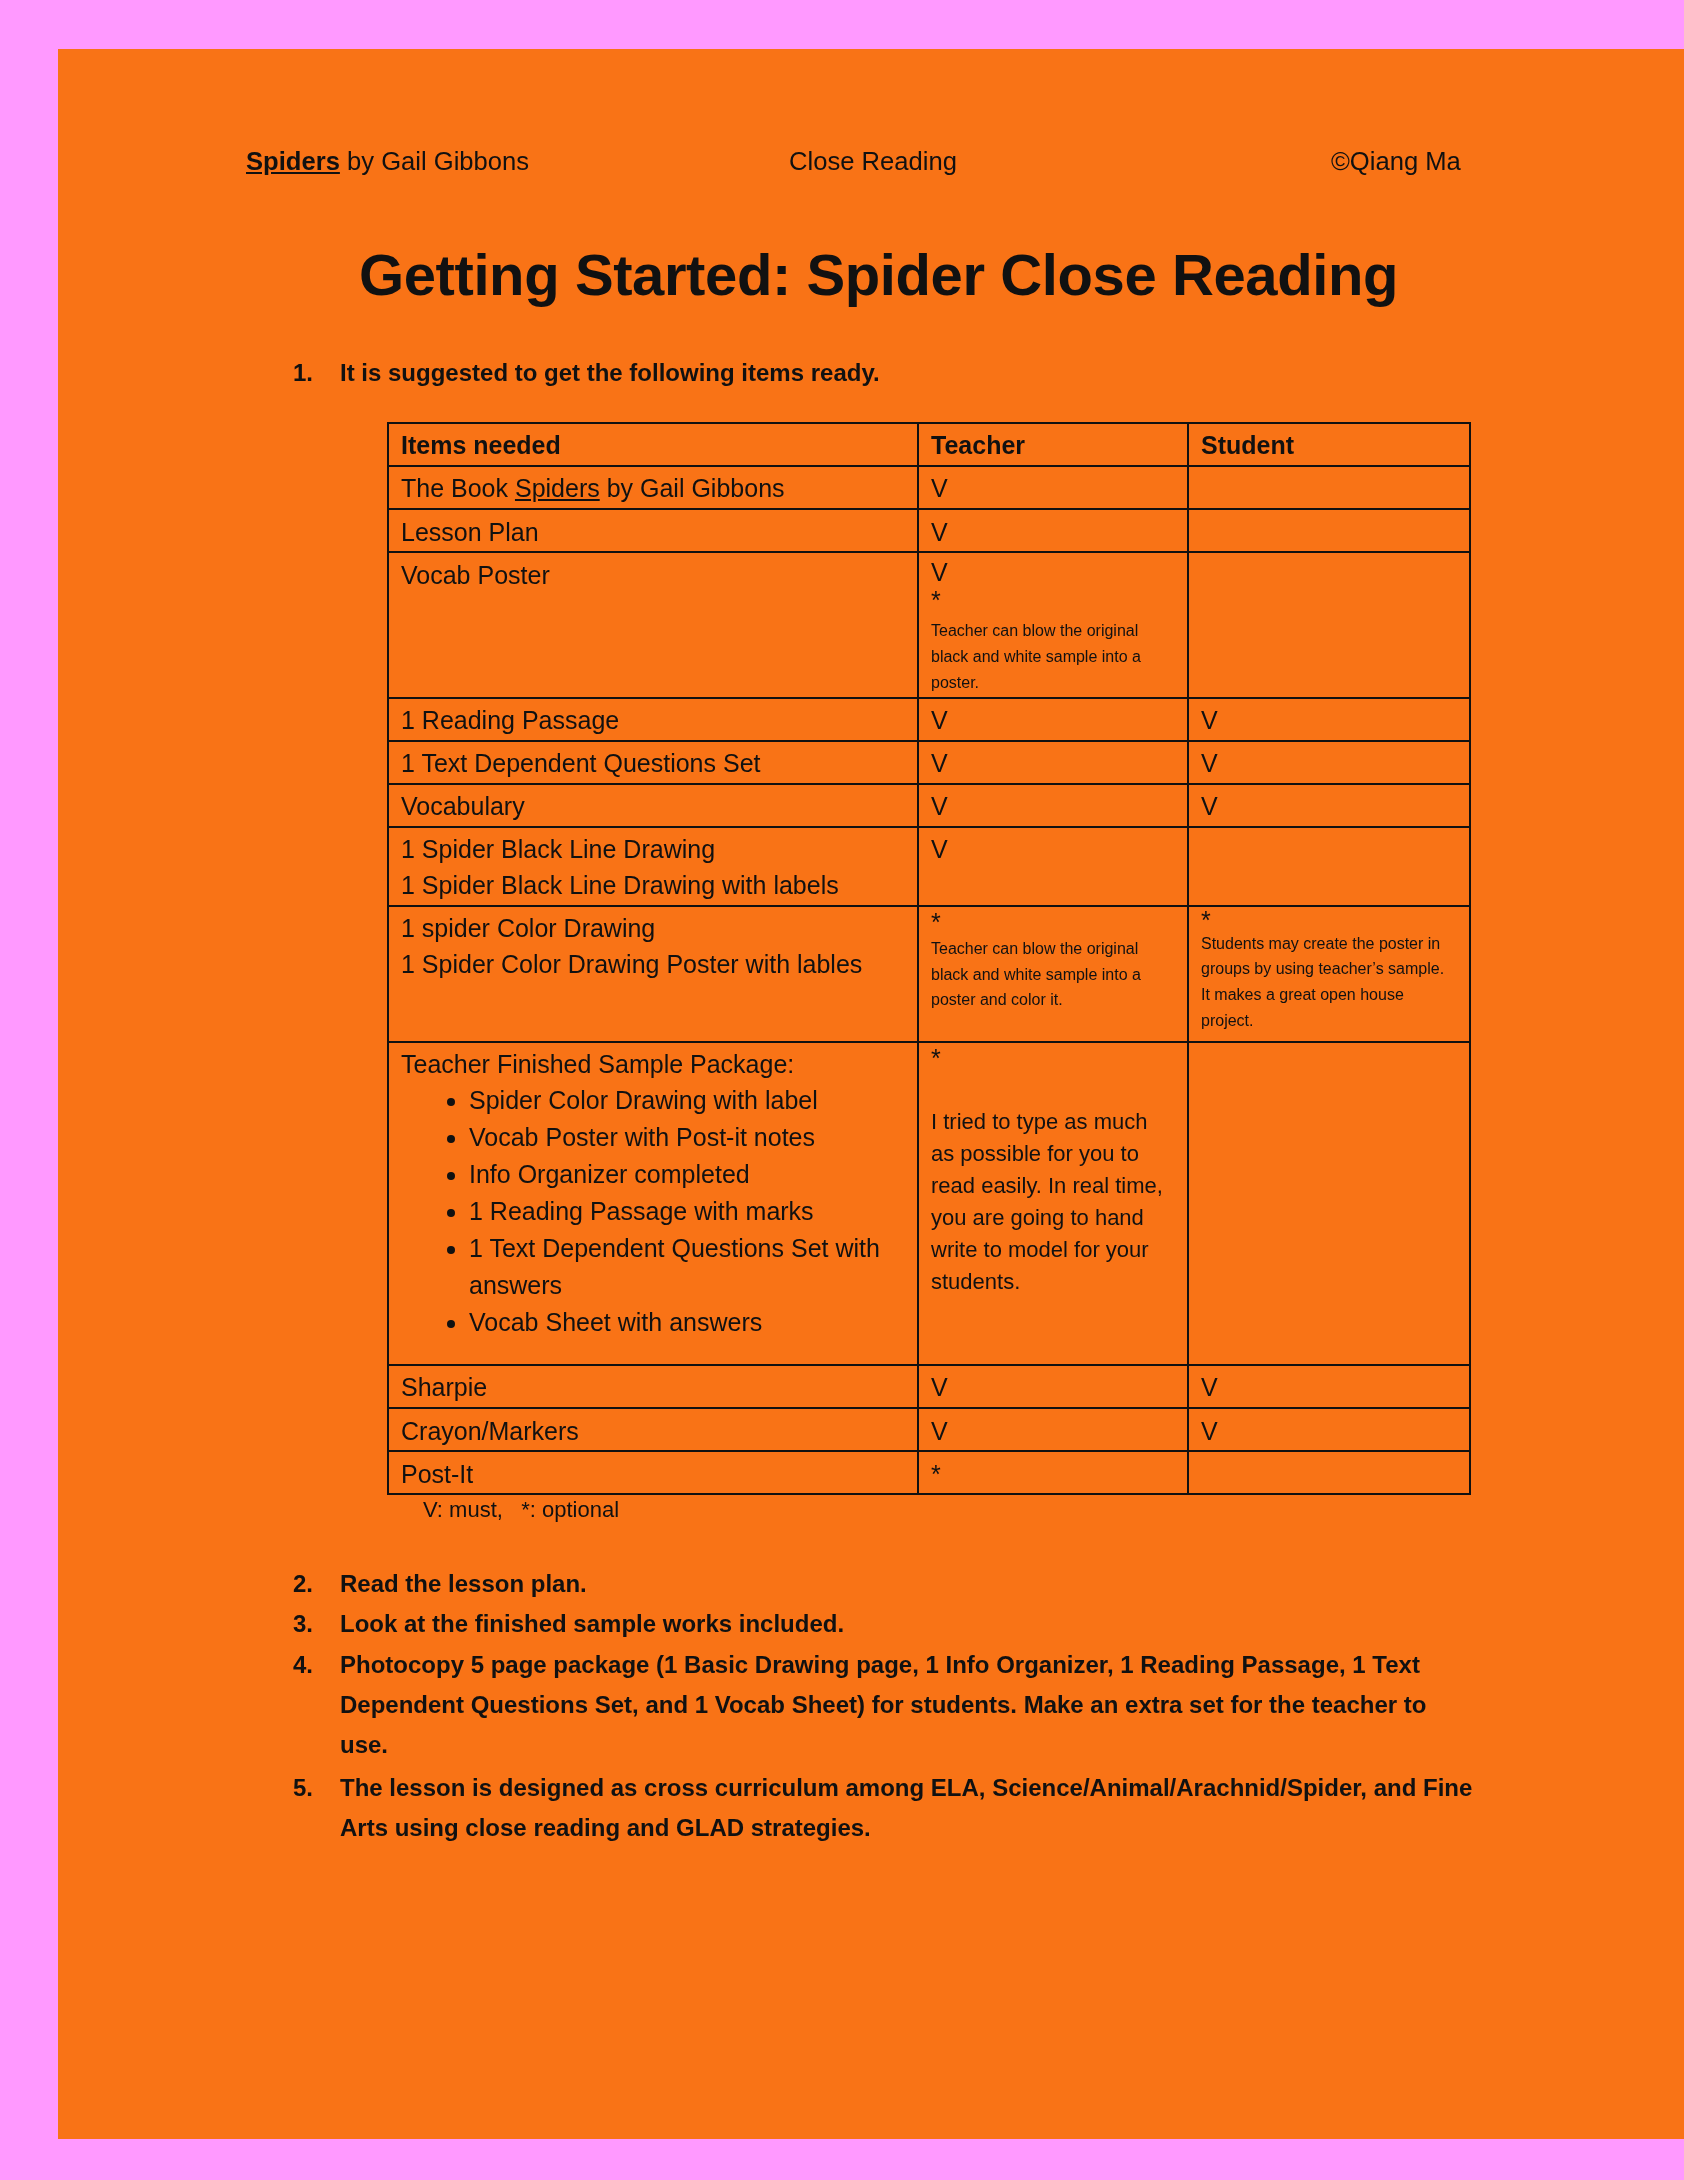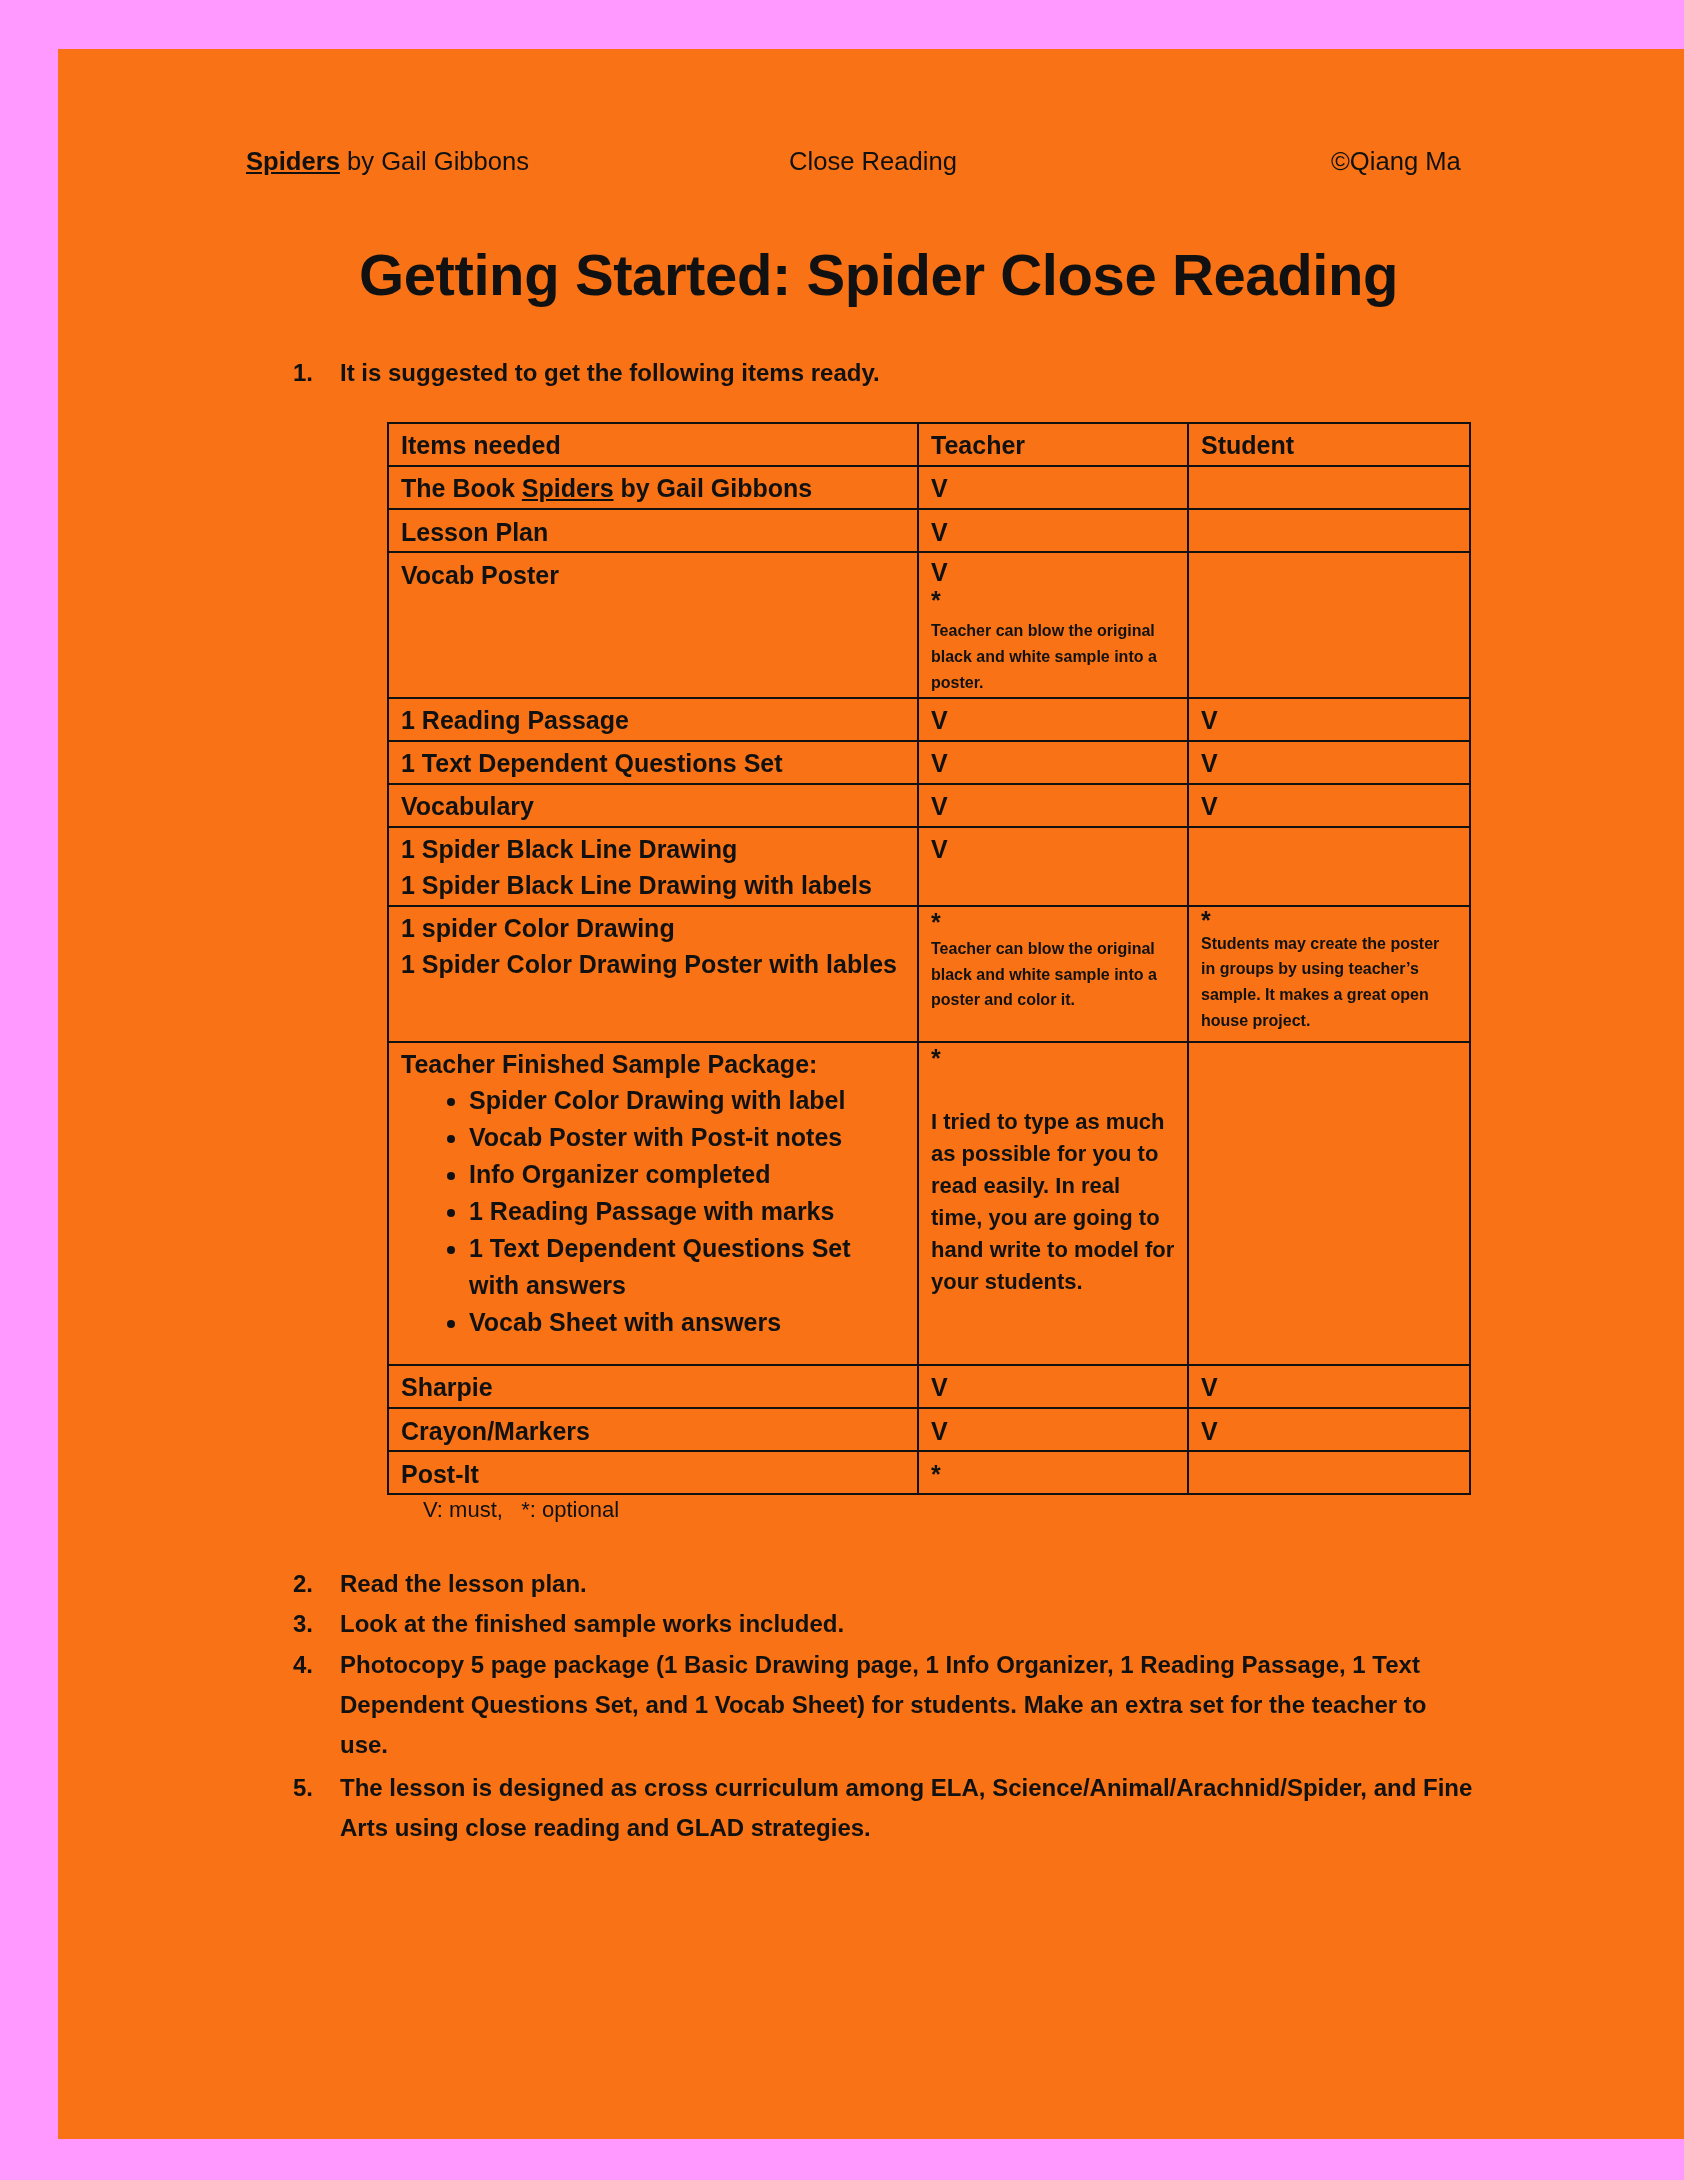--- a/index.html
+++ b/index.html
@@ -24,21 +24,21 @@
   .li .num { position:absolute; left:0; top:0; width:34px; }
   .li .txt { position:absolute; left:47px; top:0; width:1133px; white-space:normal; }
 
   table.items {
     position:absolute; left:329px; top:373px;
     border-collapse:collapse; table-layout:fixed;
     width:1082px;
   }
   table.items td, table.items th {
     border:2.6px solid #111; vertical-align:top; text-align:left;
-    padding:3.4px 12px 1.7px 12px; font-size:25px; line-height:36px; font-weight:bold;
+    padding:3.4px 12px 1.7px 12px; font-size:25px; line-height:36px; font-weight:normal;
   }
   table.items th { font-weight:bold; }
   col.c1 { width:530px; } col.c2 { width:270px; } col.c3 { width:282px; }
   .small { font-size:16px; line-height:25.6px; display:block; }
   .mark { display:block; line-height:36px; }
   .note { font-size:22px; line-height:32px; display:block; }
   ul.pkg { margin:0; padding-left:68px; list-style:disc; }
   ul.pkg li { line-height:37px; }
   .legend { position:absolute; left:329px; top:1448px; font-size:22px;padding-left:36px; }
 </style>

